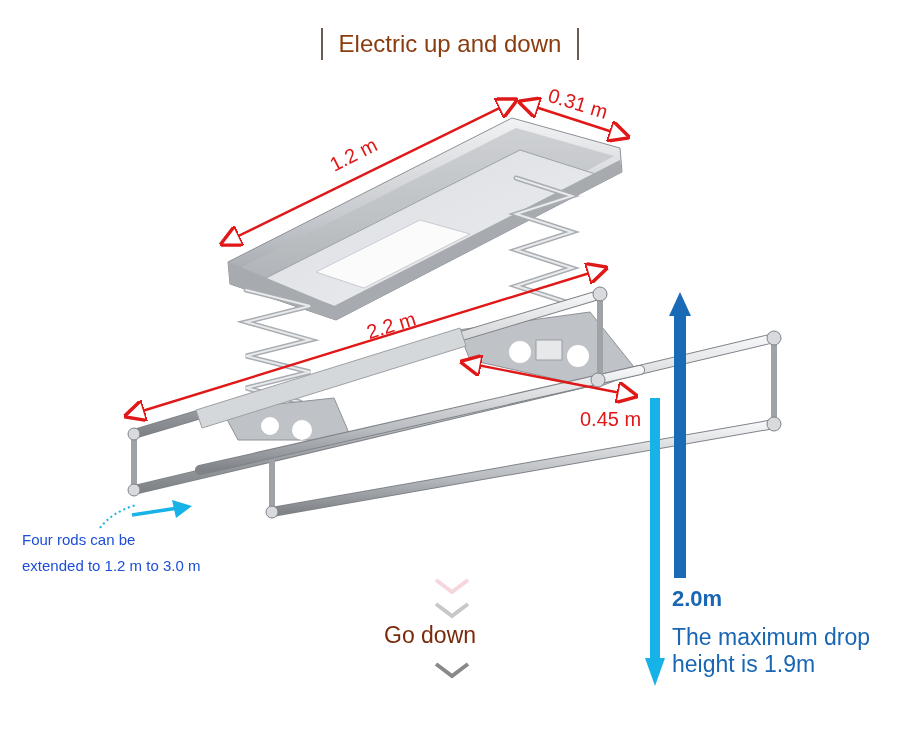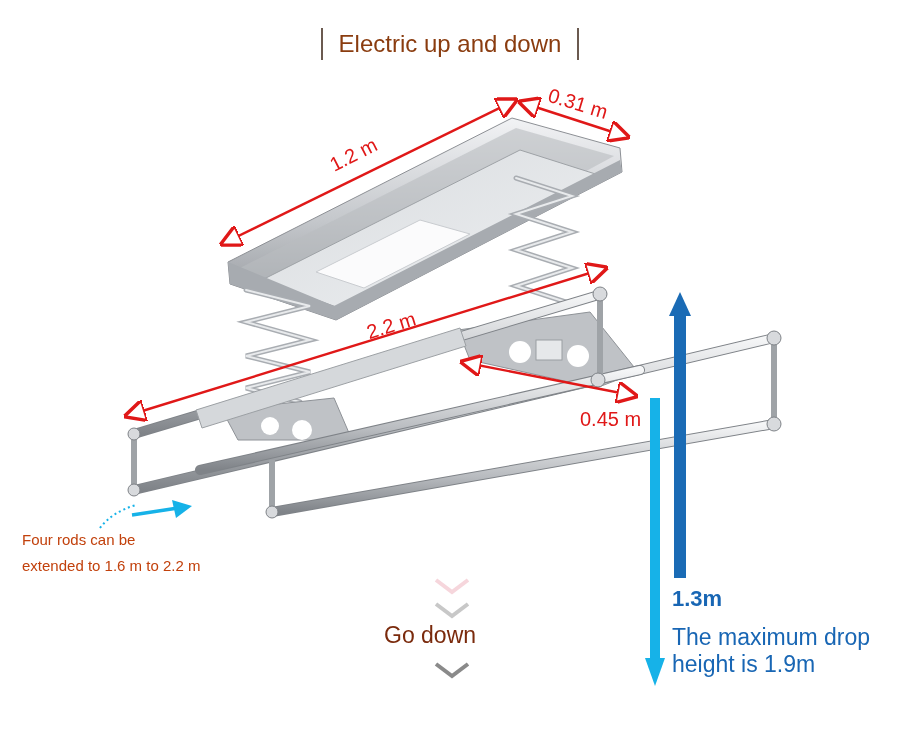--- a/index.html
+++ b/index.html
@@ -6,21 +6,21 @@
   body { width: 900px; height: 750px; position: relative; overflow: hidden;
          font-family: "Liberation Sans", sans-serif; }
   .title-wrap { position: absolute; top: 24px; left: 0; width: 900px; text-align: center; }
   .title { display: inline-block; font-size: 24px; color: #8a3c0f; padding: 0 14px;
            position: relative; line-height: 40px; }
   .title .bar { position: absolute; top: 4px; width: 2px; height: 32px; background: #6b5a50; }
   .title .bar.l { left: -4px; }
   .title .bar.r { right: -4px; }
   svg.art { position: absolute; left: 0; top: 0; }
   .dim { position: absolute; color: #e01818; font-size: 20px; white-space: nowrap; transform-origin: left top; }
-  .note { position: absolute; color: #c2410c; font-size: 15px; line-height: 26px; }
+  .note { position: absolute; color: #1d4ed8; font-size: 15px; line-height: 26px; }
   .goDown { position: absolute; left: 384px; top: 622px; font-size: 23px; color: #7a2a0c; }
   .height-val { position: absolute; left: 672px; top: 586px; font-size: 22px; font-weight: bold; color: #1866b4; }
   .height-desc { position: absolute; left: 672px; top: 624px; font-size: 23px; line-height: 27px; color: #1866b4; }
 </style>
 </head>
 <body>
 
 <div class="title-wrap">
   <div class="title">
     <span class="bar l"></span>
@@ -142,22 +142,22 @@
   </g>
 </svg>
 
 <div class="dim" style="left:326px; top:156px; transform: rotate(-27deg);">1.2 m</div>
 <div class="dim" style="left:552px; top:84px; transform: rotate(17deg);">0.31 m</div>
 <div class="dim" style="left:364px; top:322px; transform: rotate(-17deg);">2.2 m</div>
 <div class="dim" style="left:532px; top:408px;margin-left:48px;">0.45 m</div>
 
 <div class="note" style="left:22px; top:527px;">
   <div>Four rods can be</div>
-  <div>extended to 1.6 m to 2.2 m</div>
+  <div>extended to 1.2 m to 3.0 m</div>
 </div>
 
 <div class="goDown">Go down</div>
 
-<div class="height-val">1.3m</div>
+<div class="height-val">2.0m</div>
 <div class="height-desc">
   <div>The maximum drop</div>
   <div>height is 1.9m</div>
 </div>
 
 </body></html>

